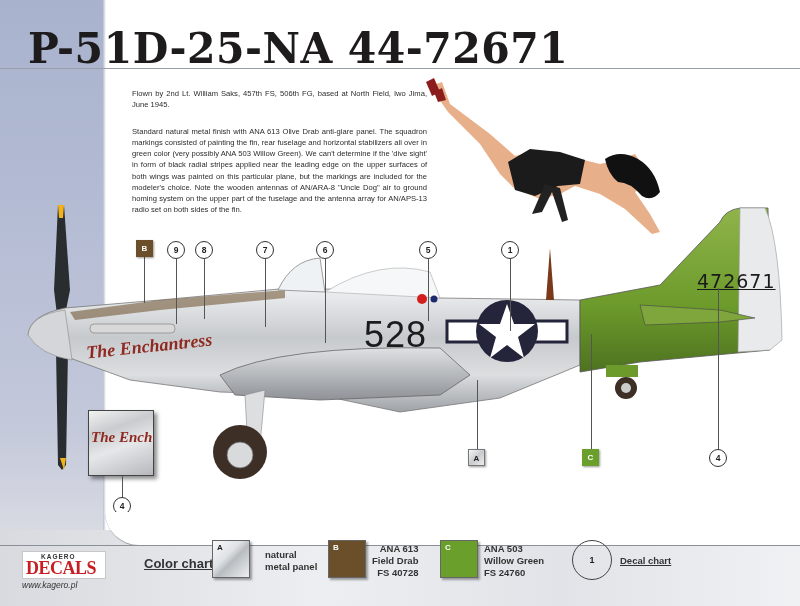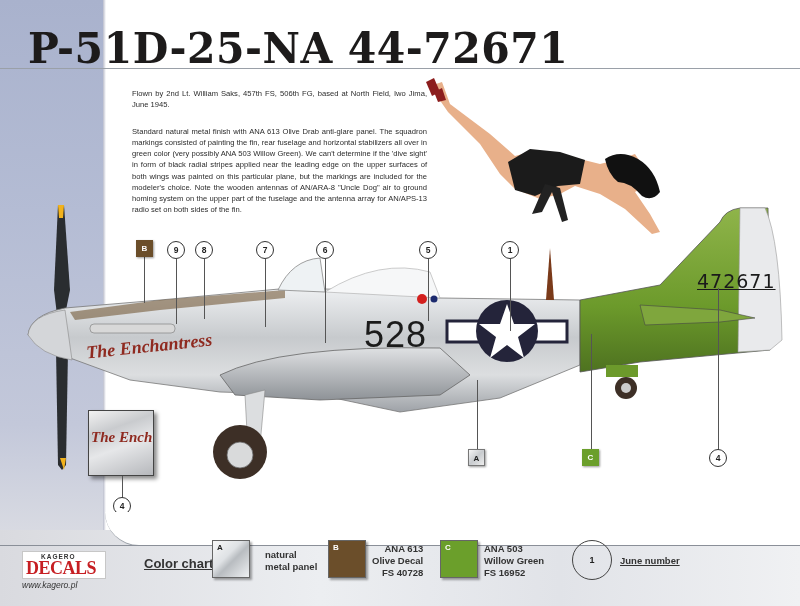--- a/index.html
+++ b/index.html
@@ -174,28 +174,28 @@
   <div class="sw-label" style="left:265px;top:549px;">
     <div>natural</div>
     <div>metal panel</div>
   </div>
 
   <div class="swatch" style="left:328px;top:540px;background:#6b4e2a;">
     <span class="lt" style="color:#fff;">B</span>
   </div>
   <div class="sw-label" style="left:372px;top:543px;text-align:right;">
     <div>ANA 613</div>
-    <div>Olive Decal</div>
+    <div>Field Drab</div>
     <div>FS 40728</div>
   </div>
 
   <div class="swatch" style="left:440px;top:540px;background:#6b9f2b;">
     <span class="lt" style="color:#fff;">C</span>
   </div>
   <div class="sw-label" style="left:484px;top:543px;">
     <div>ANA 503</div>
     <div>Willow Green</div>
-    <div>FS 16952</div>
+    <div>FS 24760</div>
   </div>
 
   <div class="decal-circ">1</div>
-  <div class="decal-label">June number</div>
+  <div class="decal-label">Decal chart</div>
 </div>
 
 </body></html>

